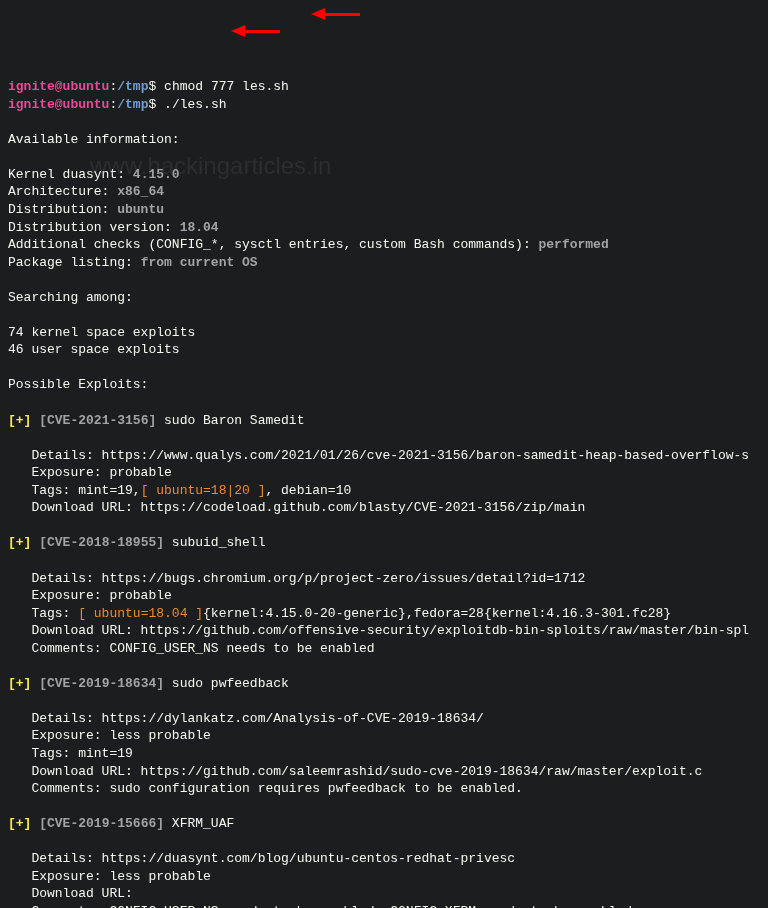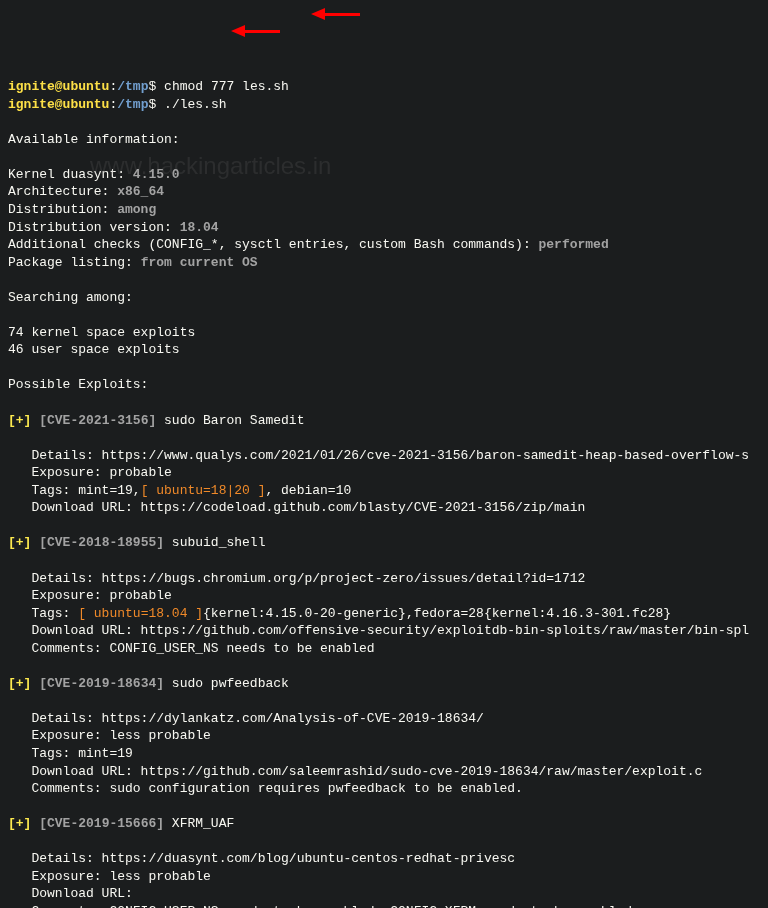--- a/index.html
+++ b/index.html
@@ -9,21 +9,21 @@
     font-family: "Consolas", "Monaco", "Courier New", monospace;
     font-size: 13px;
     line-height: 1.35;
     padding: 8px;
     white-space: pre;
     overflow: hidden;
     width: 768px;
     height: 908px;
     position: relative;
   }
-  .green { color: #fde047; font-weight: bold; }
+  .green { color: #ec4899; font-weight: bold; }
   .blue { color: #729fcf; font-weight: bold; margin-top: 24px; }
   .white { color: #f8f8f2; }
   .bold { font-weight: normal; }
   .cyan { color: #a3a3a3; font-weight: bold; }
   .yellow { color: #fce94f; font-weight: bold; }
   .orangeish { color: #ef8929; font-weight: normal; }
   .arrow-line {
     position: absolute;
     height: 3px;
     background: #ff0000;
@@ -50,21 +50,21 @@
 
 
 
 <div><span class="green">ignite@ubuntu</span><span class="white">:</span><span class="blue">/tmp</span><span class="white">$</span> <span class="white">chmod 777 les.sh</span>
 <span class="green">ignite@ubuntu</span><span class="white">:</span><span class="blue">/tmp</span><span class="white">$</span> <span class="white">./les.sh</span>
 
 <span class="bold">Available information:</span>
 
 <span>Kernel duasynt: </span><span class="cyan">4.15.0</span>
 <span>Architecture: </span><span class="cyan">x86_64</span>
-<span>Distribution: </span><span class="cyan">among</span>
+<span>Distribution: </span><span class="cyan">ubuntu</span>
 <span>Distribution version: </span><span class="cyan">18.04</span>
 <span>Additional checks (CONFIG_*, sysctl entries, custom Bash commands): </span><span class="cyan">performed</span>
 <span>Package listing: </span><span class="cyan">from current OS</span>
 
 <span class="bold">Searching among:</span>
 
 <span>74 kernel space exploits</span>
 <span>46 user space exploits</span>
 
 <span class="bold">Possible Exploits:</span>

